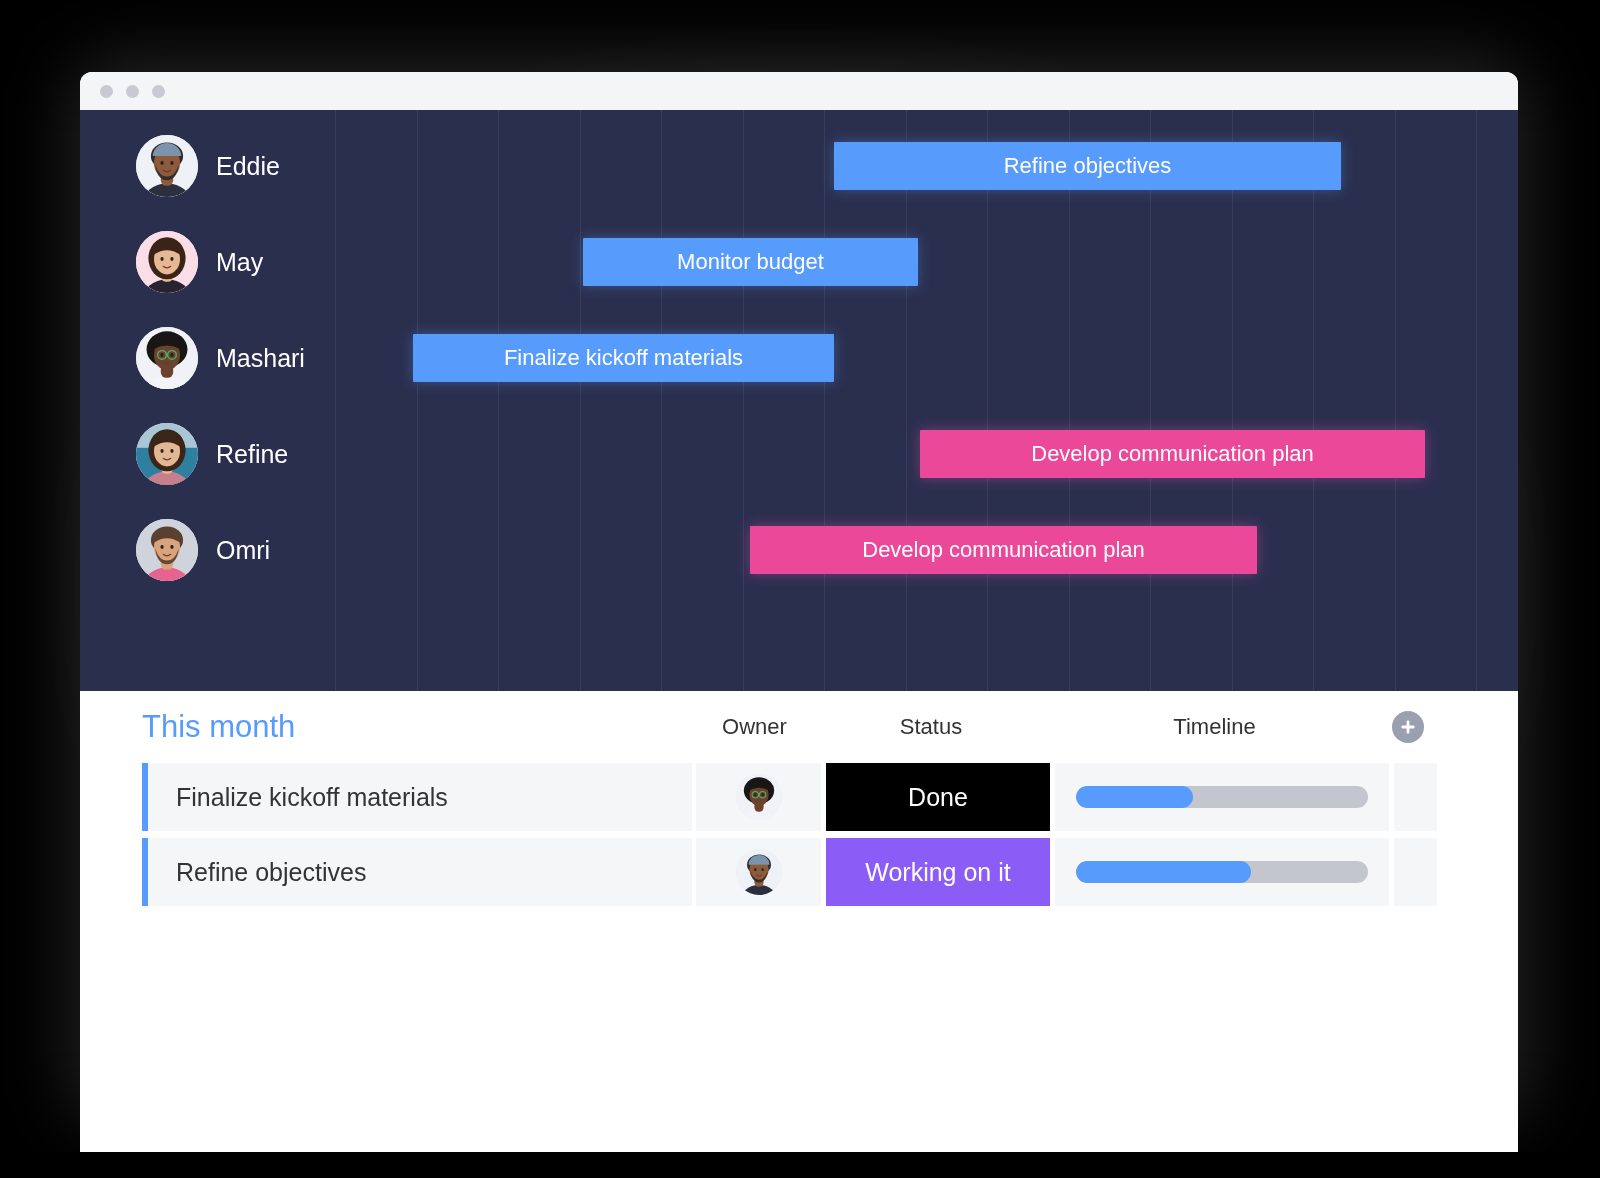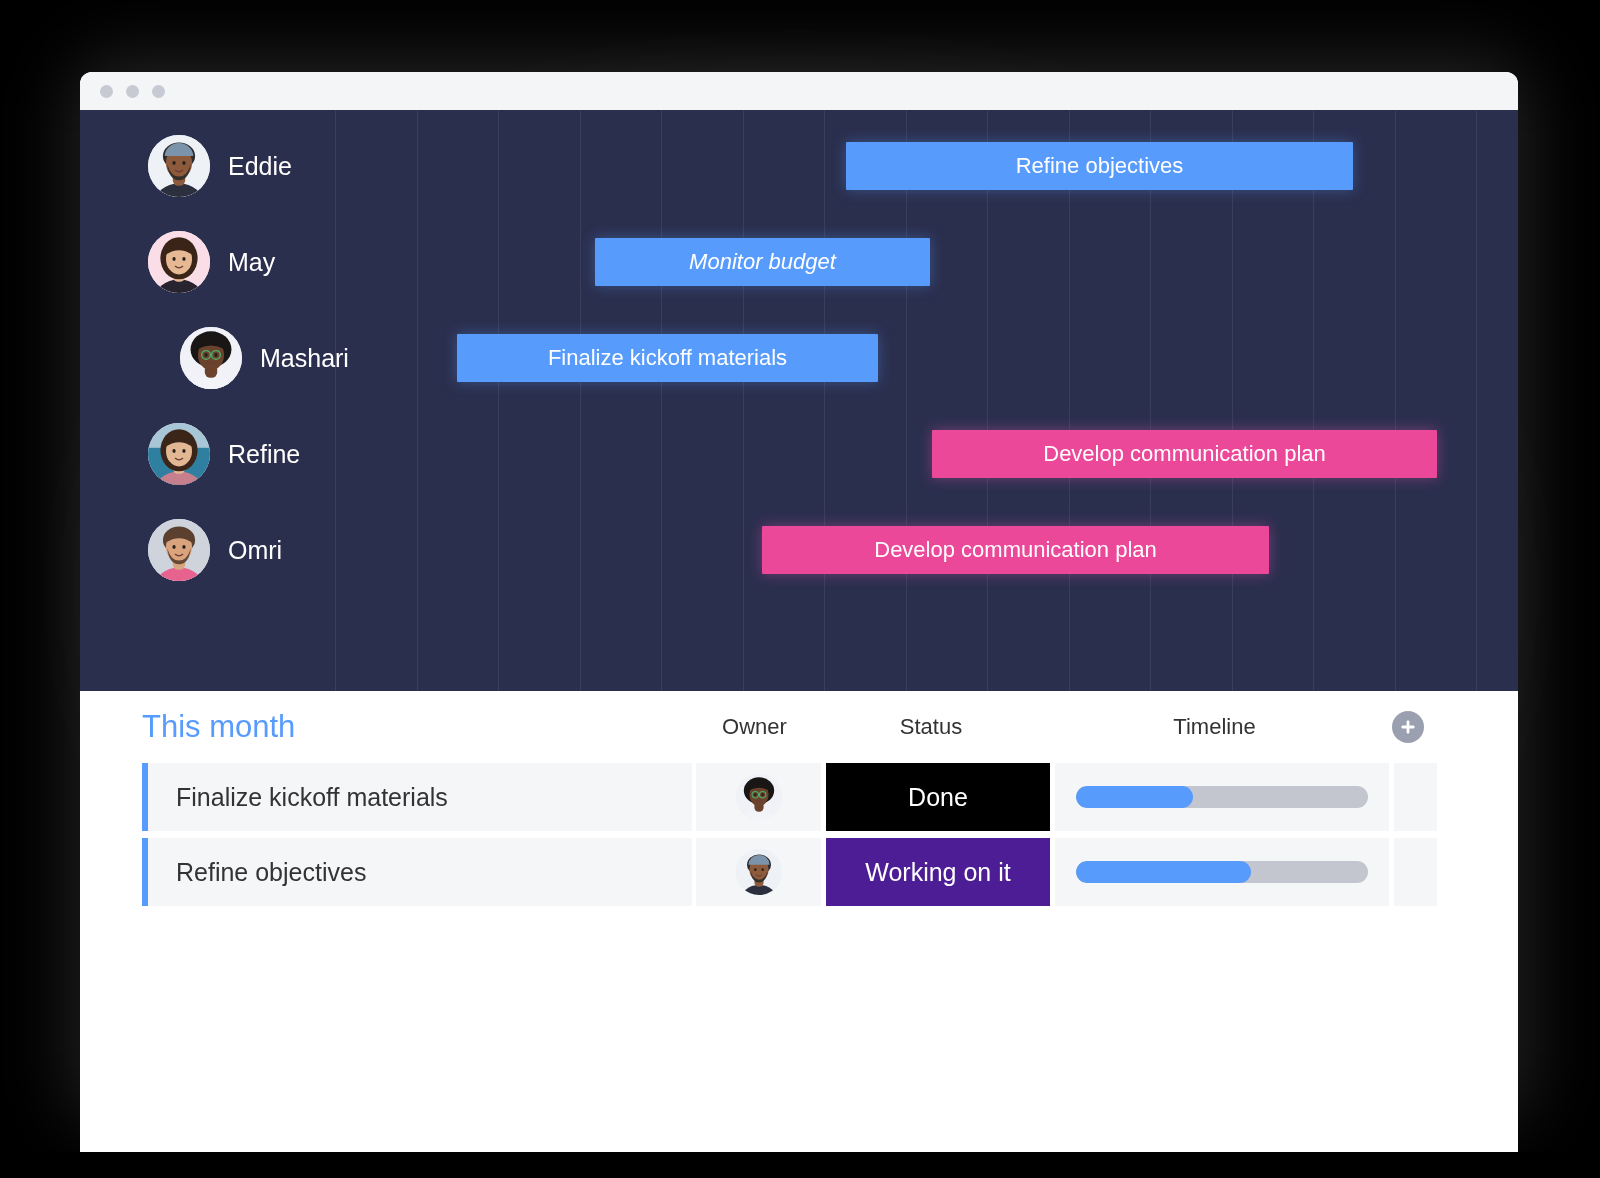--- a/index.html
+++ b/index.html
@@ -75,21 +75,21 @@
   
   .gantt {
     position: relative;
     height: 581px;
     background: #2b2f4e;
     overflow: hidden;
   }
   .gridlines { position: absolute; inset: 0; }
   .gridline { position: absolute; top: 0; bottom: 0; width: 1px; background: rgba(255,255,255,0.075); }
 
-  .g-row { position: absolute; left: 12px; right: 0; height: 96px; }
+  .g-row { position: absolute; left: 0; right: 0; height: 96px; }
   .g-person { position: absolute; left: 56px; top: 50%; transform: translateY(-50%); display: flex; align-items: center; gap: 18px; }
   .avatar {
     width: 62px; height: 62px; border-radius: 50%;
     overflow: hidden; flex: none; position: relative;
     background: #e9ecf3;
   }
   .avatar svg { display: block; width: 62px; height: 62px; }
   .g-name { font-size: 25px; color: #ffffff; font-weight: 400; white-space: nowrap; }
 
   .bar {
@@ -217,25 +217,25 @@
                   <ellipse cx="50" cy="44" rx="30" ry="34" fill="#3a2418"></ellipse>
                   <ellipse cx="50" cy="45" rx="21" ry="25" fill="#e6b894"></ellipse>
                   <path d="M29 38 a21 20 0 0 1 42 0 q-21 -14 -42 0 z" fill="#3a2418"></path>
                   <ellipse cx="42" cy="45" rx="2.6" ry="3" fill="#24201e"></ellipse>
                   <ellipse cx="58" cy="45" rx="2.6" ry="3" fill="#24201e"></ellipse>
                   <path d="M44 57 q6 5 12 0" stroke="#6a3a30" stroke-width="2" fill="none" stroke-linecap="round"></path>
                 </svg>
               </div>
               <div class="g-name">May</div>
             </div>
-            <div class="bar blue" style="left: 503px; width: 335px; top: 24px; font-style: italic;">
+            <div class="bar blue" style="left: 503px; width: 335px; top: 24px;">
               <span>Monitor budget</span>
             </div>
           </div>
-          <div class="g-row" style="top: 200px; margin-left: 32px;">
+          <div class="g-row" style="top: 200px;">
             <div class="g-person">
               <div class="avatar">
                 <svg viewBox="0 0 100 100" width="62" height="62" preserveAspectRatio="xMidYMid slice">
                   <rect width="100" height="100" fill="#f0f2f7"></rect>
                   <ellipse cx="50" cy="112" rx="40" ry="34" fill="#f2f4f8"></ellipse>
                   <rect x="40" y="60" width="20" height="22" rx="9" fill="#6b432c"></rect>
                   <ellipse cx="50" cy="36" rx="33" ry="29" fill="#191615"></ellipse>
                   <ellipse cx="50" cy="45" rx="21" ry="25" fill="#6b432c"></ellipse>
                   <path d="M28 36 a22 20 0 0 1 44 0 q-22 -12 -44 0 z" fill="#191615"></path>
                   <ellipse cx="42" cy="45" rx="2.6" ry="3" fill="#24201e"></ellipse>
@@ -364,21 +364,21 @@
                   <ellipse cx="50" cy="34" rx="26" ry="22" fill="#2e2b2a"></ellipse>
                   <ellipse cx="50" cy="45" rx="21" ry="25" fill="#8d5a3b"></ellipse>
                   <path d="M27 34 a23 21 0 0 1 46 0 z" fill="#7b93ab"></path>
                   <ellipse cx="42" cy="45" rx="2.6" ry="3" fill="#24201e"></ellipse>
                   <ellipse cx="58" cy="45" rx="2.6" ry="3" fill="#24201e"></ellipse>
                   <path d="M44 57 q6 5 12 0" stroke="#6a3a30" stroke-width="2" fill="none" stroke-linecap="round"></path>
                   <path d="M31 47 q3 26 19 26 q16 0 19 -26 q-6 20 -19 20 q-13 0 -19 -20 z" fill="#2e2b2a" opacity="0.92"></path>
                 </svg>
               </div>
             </div>
-            <div class="cell cell-status" style="background: #4c1d95;">
+            <div class="cell cell-status" style="background: #8b5cf6;">
               <span>Working on it</span>
             </div>
             <div class="cell cell-time">
               <div class="progress">
                 <div class="progress-fill" style="width: 60%;"></div>
               </div>
             </div>
             <div class="cell cell-plus"></div>
           </div>
         </div>

